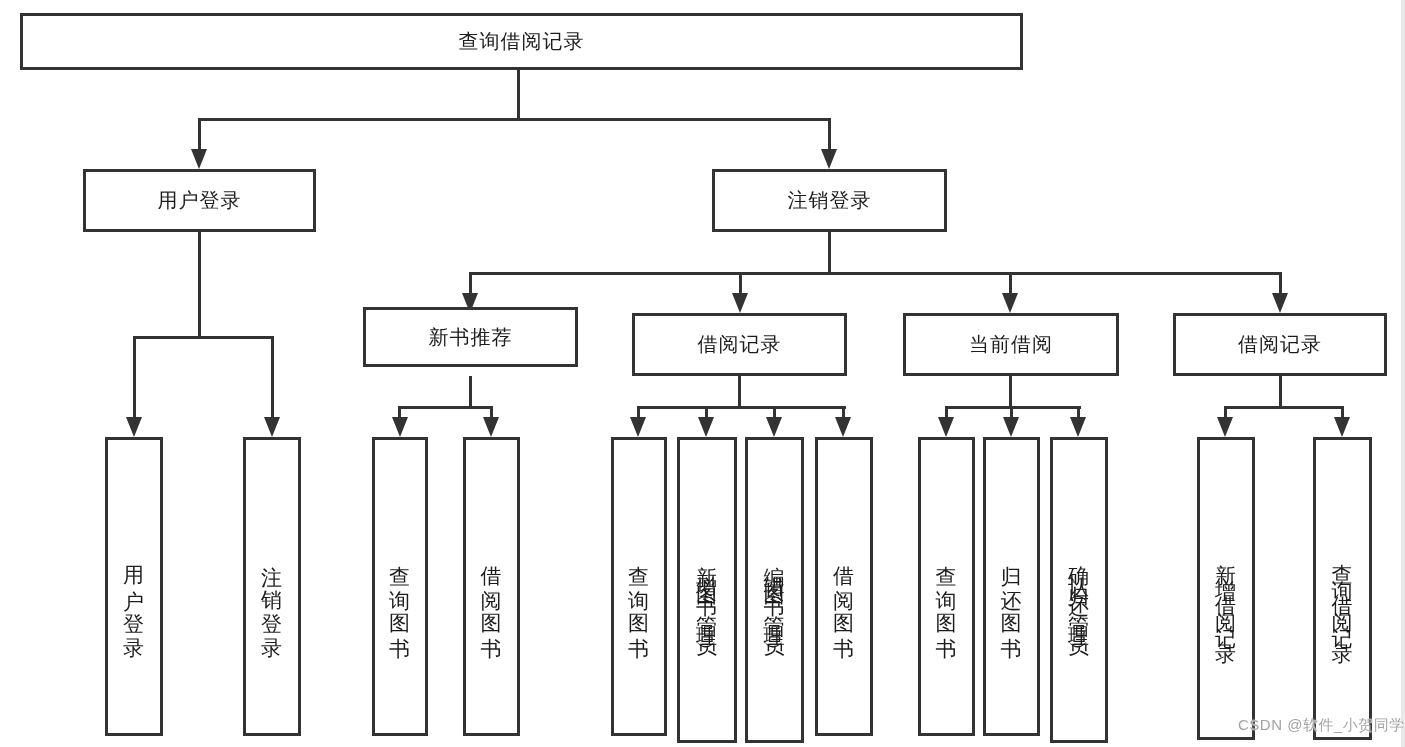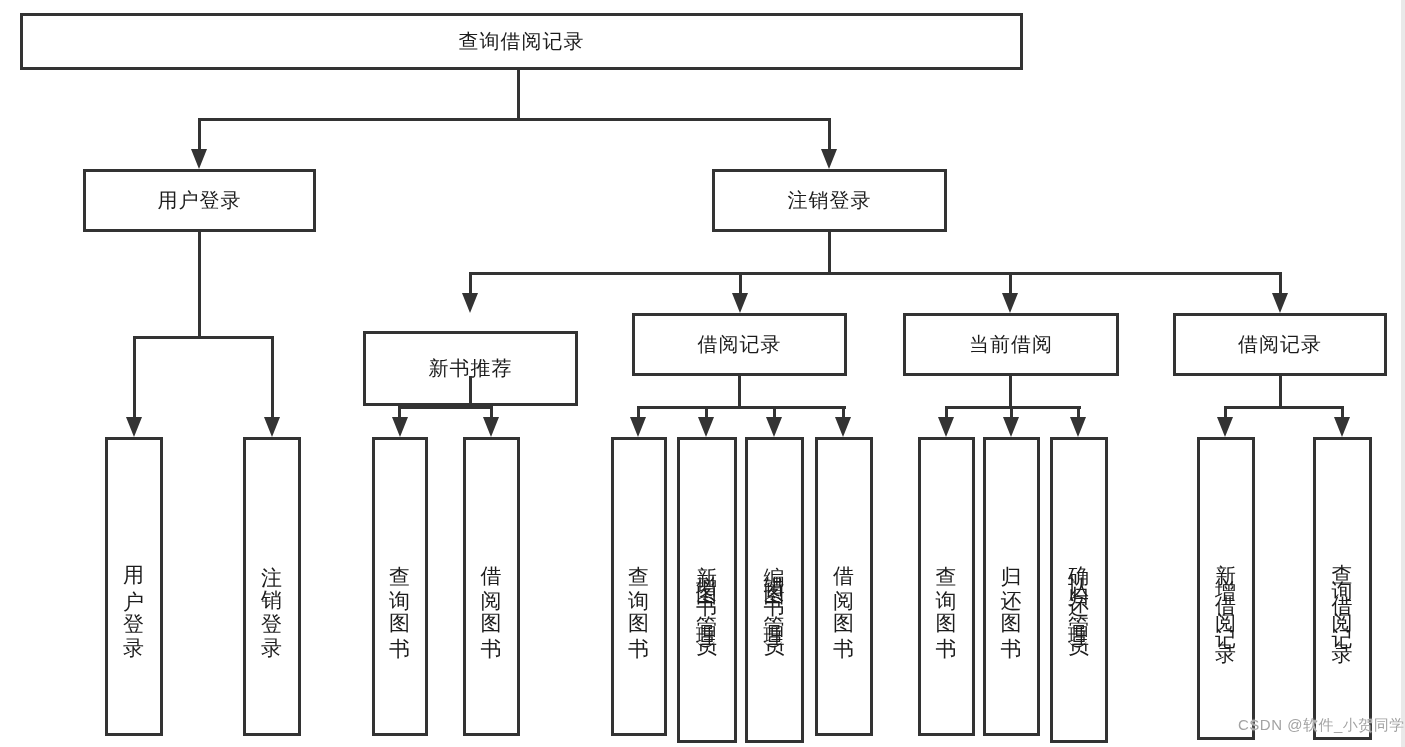--- a/index.html
+++ b/index.html
@@ -90,21 +90,21 @@
   <div class="hline" style="left:469px;top:272px;width:813px"></div>
   <div class="vline" style="left:469px;top:272px;height:21px"></div>
   <div class="arrow" style="left:462px;top:293px"></div>
   <div class="vline" style="left:739px;top:272px;height:21px"></div>
   <div class="arrow" style="left:732px;top:293px"></div>
   <div class="vline" style="left:1009px;top:272px;height:21px"></div>
   <div class="arrow" style="left:1002px;top:293px"></div>
   <div class="vline" style="left:1279px;top:272px;height:21px"></div>
   <div class="arrow" style="left:1272px;top:293px"></div>
 
-  <div class="node" style="left:363px;top:331px;width:215px;height:75px">新书推荐</div>
+  <div class="node" style="left:363px;top:307px;width:215px;height:60px">新书推荐</div>
   <div class="node" style="left:632px;top:313px;width:215px;height:63px">借阅记录</div>
   <div class="node" style="left:1173px;top:313px;width:214px;height:63px">借阅记录</div>
   <div class="node" style="left:903px;top:313px;width:216px;height:63px">当前借阅</div>
 
   <div class="vline" style="left:469px;top:376px;height:32px"></div>
   <div class="hline" style="left:398px;top:406px;width:95px"></div>
   <div class="vline" style="left:398px;top:406px;height:13px"></div>
   <div class="arrow" style="left:392px;top:417px"></div>
   <div class="vline" style="left:490px;top:406px;height:13px"></div>
   <div class="arrow" style="left:483px;top:417px"></div>

